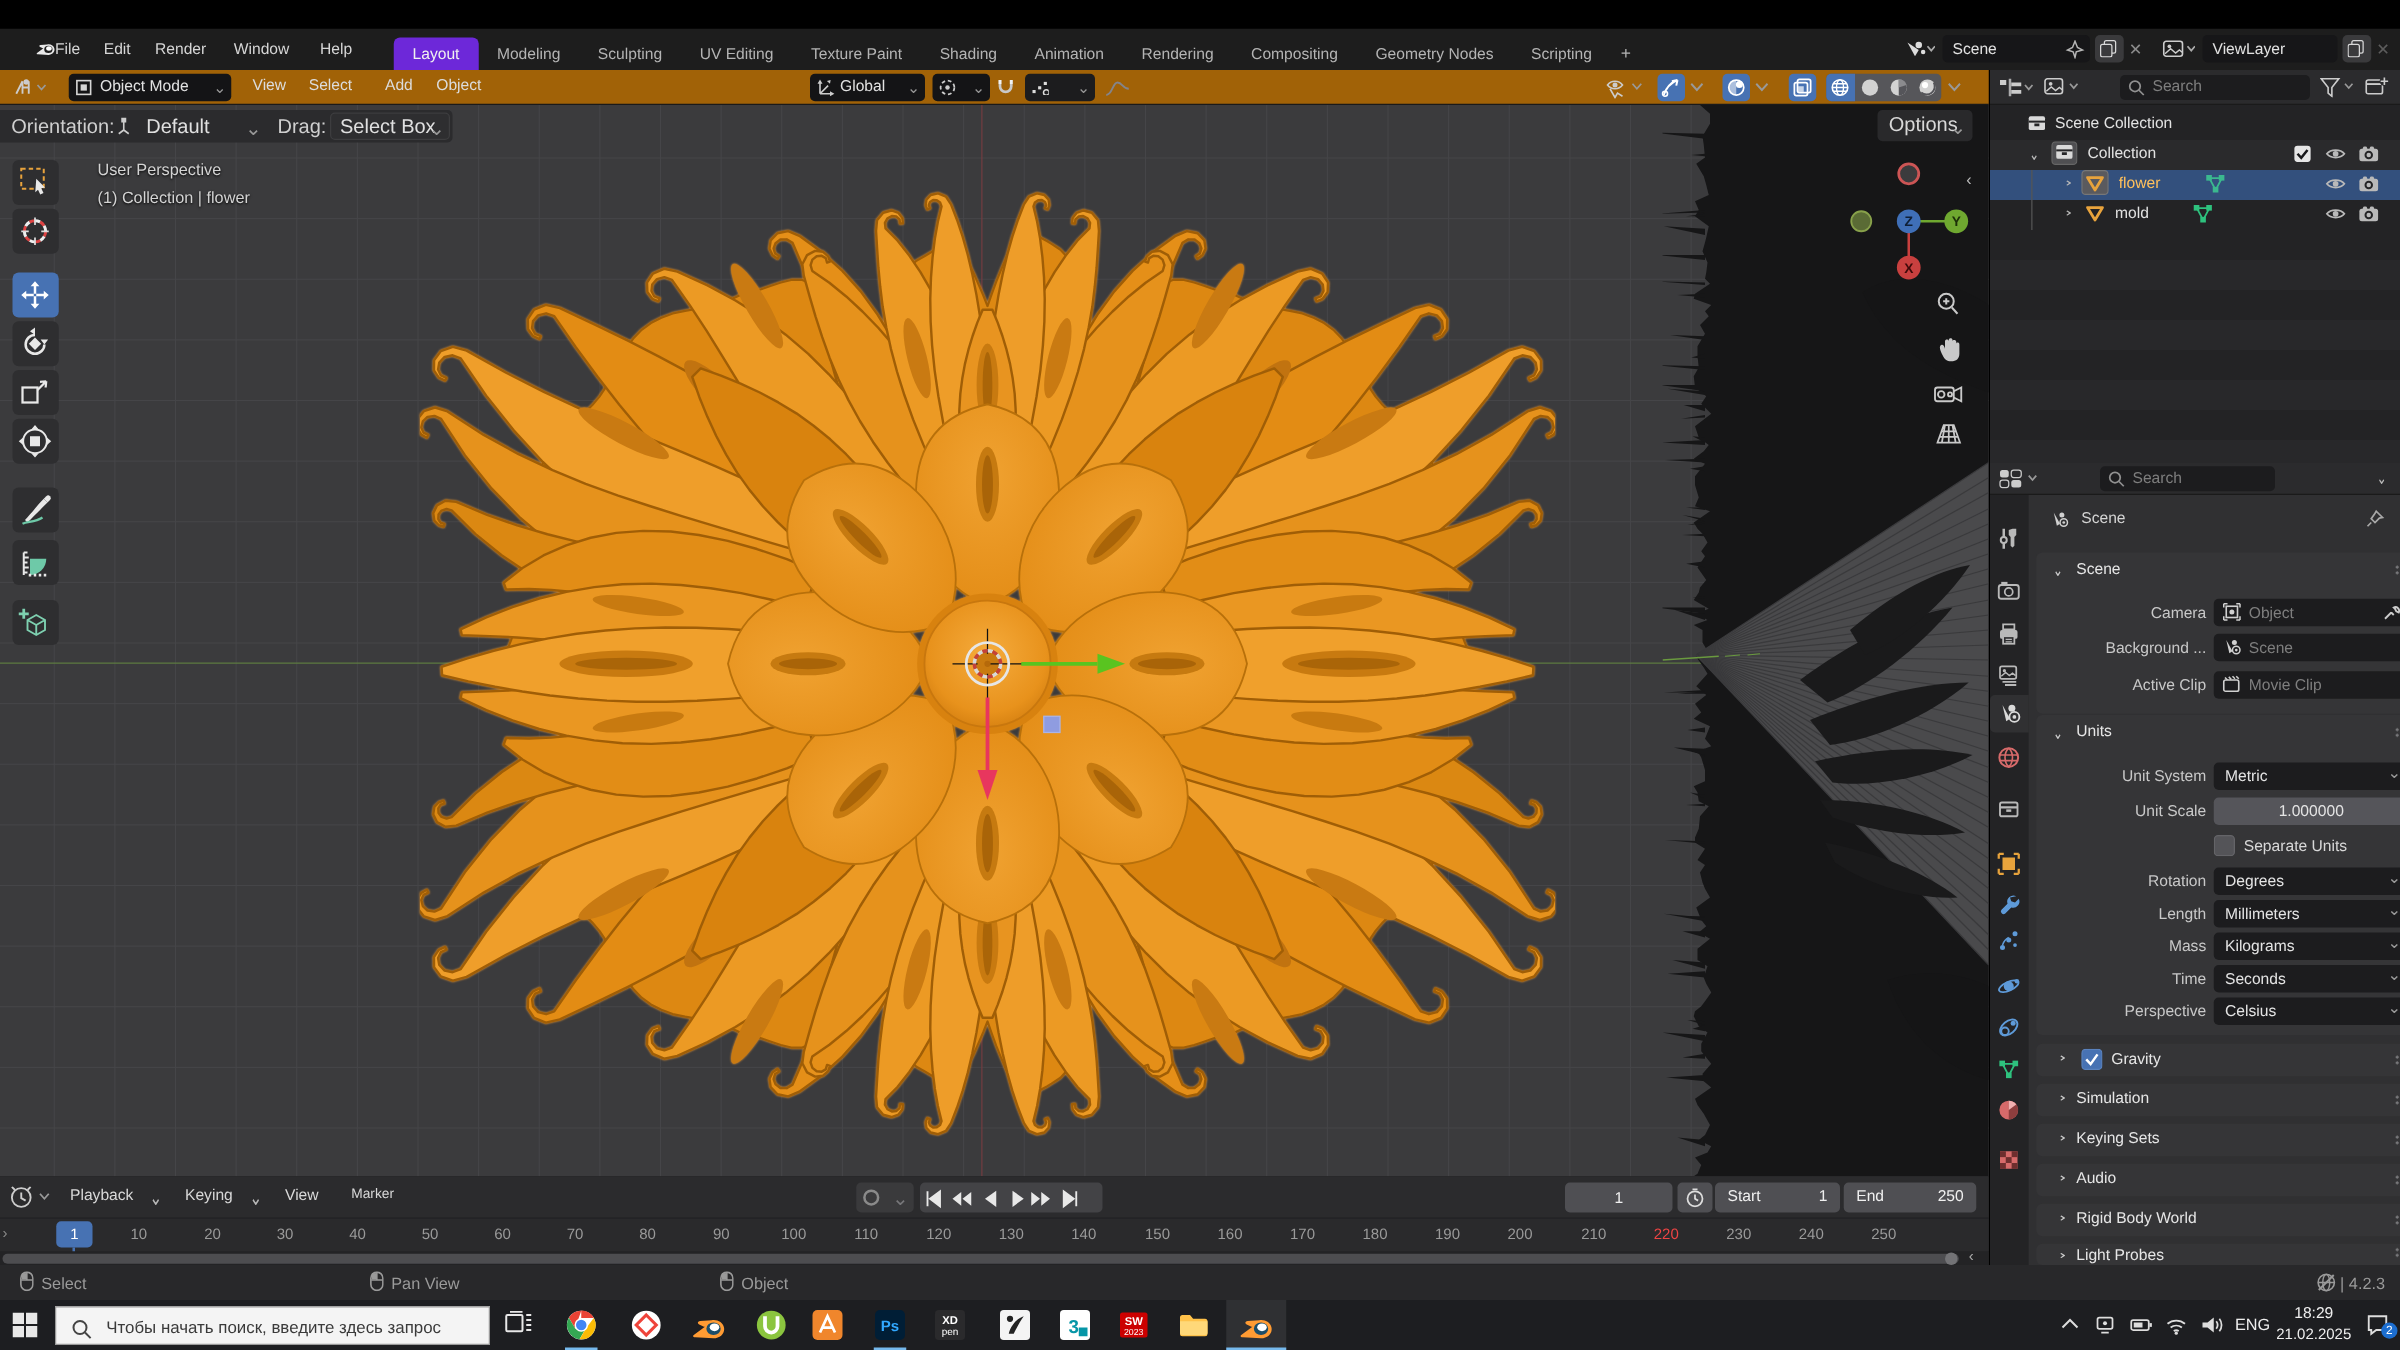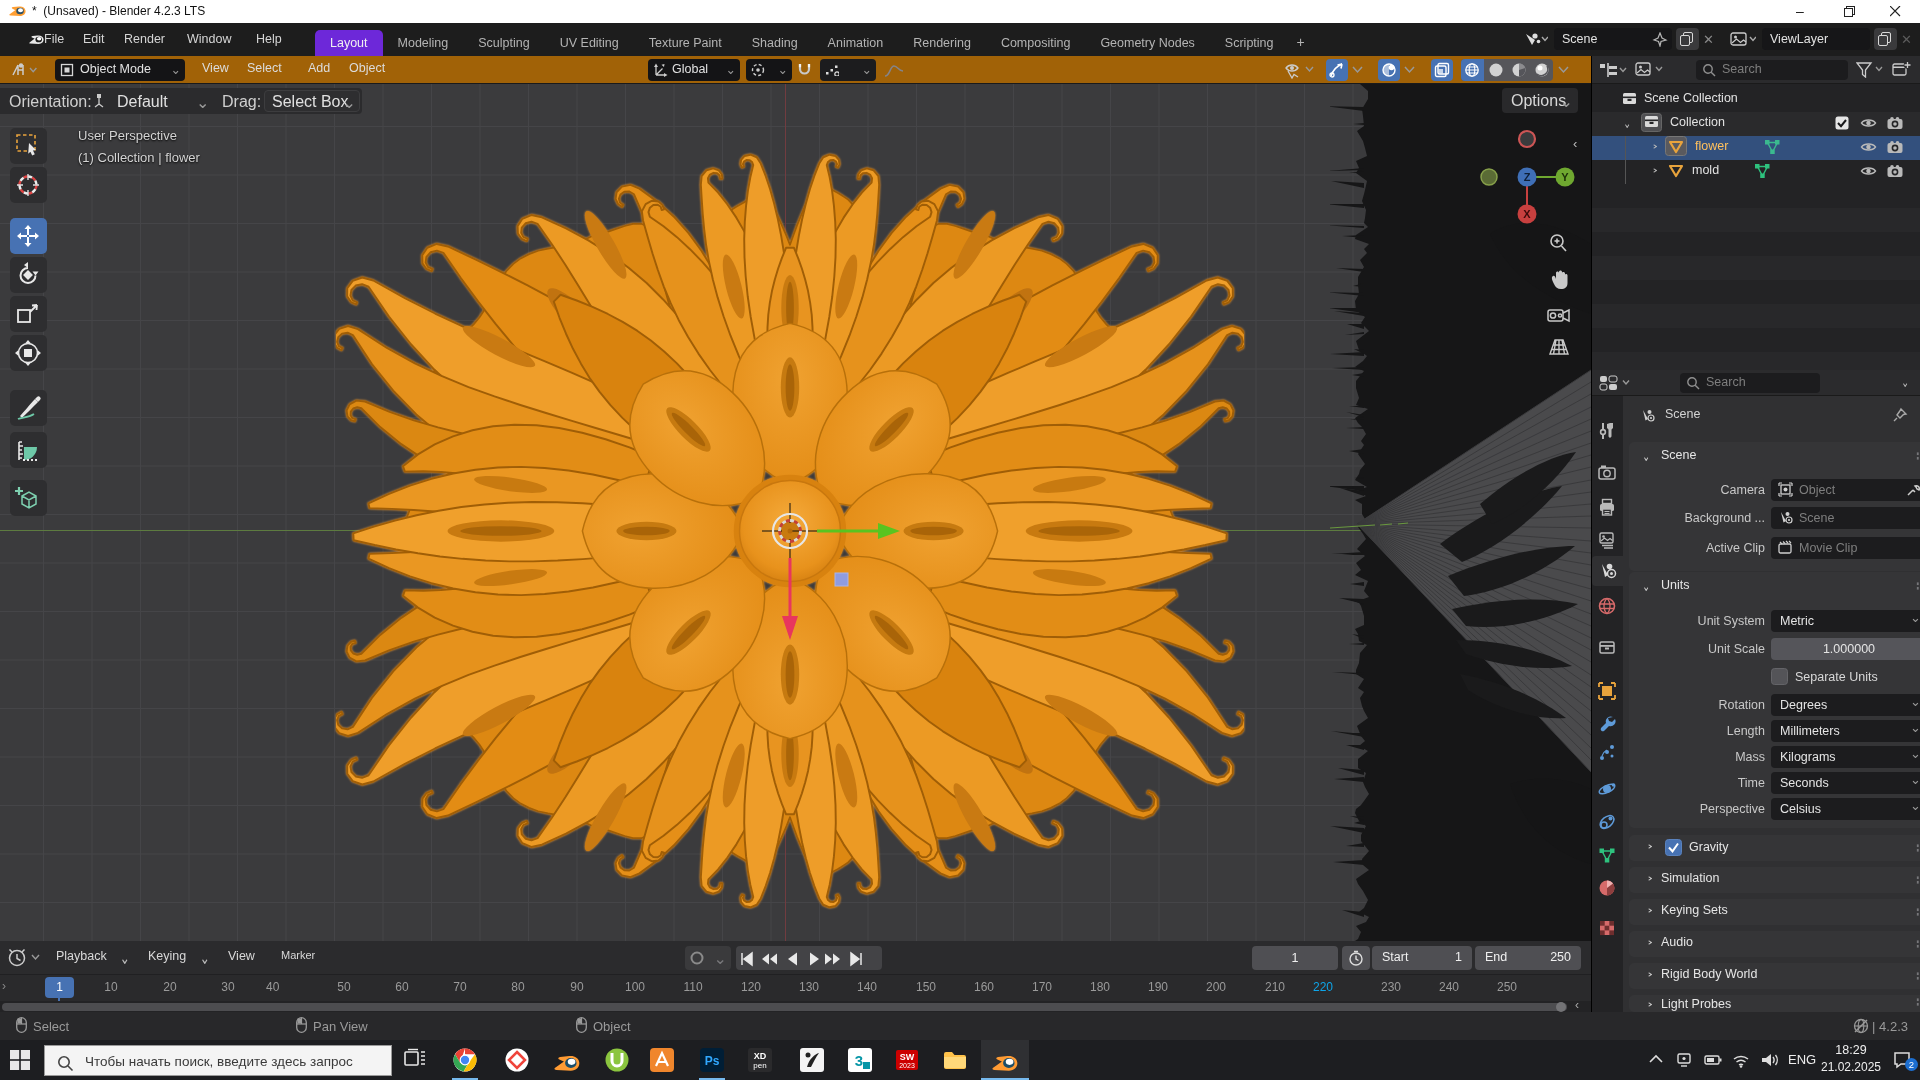--- a/index.html
+++ b/index.html
@@ -24,36 +24,20 @@
 .pfield{position:absolute;background:#1c1c1e;border-radius:4px;height:22px;color:#7e7e7e;font-size:12.5px}
 .pdrop{position:absolute;background:#1c1c1e;border-radius:4px;height:22px;color:#e4e4e4;font-size:12.5px}
 .chev:after{content:"\2304";color:#9a9a9a;font-size:13px;position:absolute;right:6px;top:-3px}
 .panel{position:absolute;left:6px;width:316px;background:#353537;border-radius:5px}
 .phead{color:#e6e6e6;font-size:12.5px}
 .grip{position:absolute;right:8px;top:50%;width:22px;height:9px;transform:translateY(-50%);
 background-image:radial-gradient(circle,#77777a 1.1px,transparent 1.3px);background-size:5.5px 4.5px}
 .carr{display:inline-block;color:#b9b9b9;transform:scale(0.75,1.2)}
 </style></head><body>
 <div id="stage">
-<div id="titlebar" class="abs">
-      <span class="abs" style="left:9px;top:5px"><svg width="17" height="12" viewBox="0 0 34 24">
-          <path d="M13 10 L2 18 C0 19 0 21 3 21 L22 22 C29 22 34 17 33 11 C32 5 26 2 20 3 L8 4 C5 4.5 5 6.5 7 7.5 L12 9.8 Z" fill="#ff9f33"></path>
-          <ellipse cx="22" cy="12" rx="7.5" ry="6.5" fill="#2a4f67"></ellipse>
-          <ellipse cx="23" cy="10.5" rx="5" ry="4" fill="#fff"></ellipse>
-        </svg></span>
-      <span class="abs" style="left:32px;top:4px;color:#111">*&nbsp; (Unsaved) - Blender 4.2.3 LTS</span>
-      <span class="abs" style="left:1796px;top:3px;font-size:14px;color:#222">–</span>
-      <svg class="abs" style="left:1844px;top:6px" width="11" height="11">
-        <rect x="2.5" y="0.5" width="8" height="8" fill="none" stroke="#222"></rect>
-        <rect x="0.5" y="2.5" width="8" height="8" fill="#fff" stroke="#222"></rect>
-      </svg>
-      <svg class="abs" style="left:1890px;top:6px" width="11" height="11">
-        <path d="M0 0 L10 10 M10 0 L0 10" stroke="#222" stroke-width="1.2"></path>
-      </svg>
-    </div>
 <div id="topbar" class="abs">
       <span class="abs" style="left:29px;top:11px"><svg width="15" height="11" viewBox="0 0 34 24">
           <path d="M13 10 L2 18 C0 19 0 21 3 21 L22 22 C29 22 34 17 33 11 C32 5 26 2 20 3 L8 4 C5 4.5 5 6.5 7 7.5 L12 9.8 Z" fill="#e8e8e8"></path>
           <ellipse cx="22" cy="12" rx="7.5" ry="6.5" fill="#1d1d1d"></ellipse>
           <ellipse cx="23" cy="10.5" rx="5" ry="4" fill="#fff"></ellipse>
         </svg></span>
       <span class="abs" style="left:44px;line-height:33px">File</span>
       <span class="abs" style="left:83px;line-height:33px">Edit</span>
       <span class="abs" style="left:124px;line-height:33px">Render</span>
       <span class="abs" style="left:187px;line-height:33px">Window</span>
@@ -922,39 +906,39 @@
         </div>
         <div class="abs" style="left:1475px;top:5px;width:106px;height:24px;background:#4f4f53;border-radius:4px;color:#f0f0f0;font-size:12.5px">
           <span style="position:absolute;left:10px;top:4px">End</span>
           <span style="position:absolute;right:10px;top:4px">250</span>
         </div>
       </div>
       <div class="abs" style="left:0;top:34px;width:1591px;height:26px;background:#2a2a2c;font-size:12px">
         <span class="abs" style="left:111px;top:5px;width:40px;margin-left:-20px;text-align:center;color:#9a9a9a">10</span>
         <span class="abs" style="left:170px;top:5px;width:40px;margin-left:-20px;text-align:center;color:#9a9a9a">20</span>
         <span class="abs" style="left:228px;top:5px;width:40px;margin-left:-20px;text-align:center;color:#9a9a9a">30</span>
-        <span class="abs" style="left:286px;top:5px;width:40px;margin-left:-20px;color:#9a9a9a">40</span>
+        <span class="abs" style="left:286px;top:5px;width:40px;margin-left:-20px;text-align:center;color:#9a9a9a">40</span>
         <span class="abs" style="left:344px;top:5px;width:40px;margin-left:-20px;text-align:center;color:#9a9a9a">50</span>
         <span class="abs" style="left:402px;top:5px;width:40px;margin-left:-20px;text-align:center;color:#9a9a9a">60</span>
         <span class="abs" style="left:460px;top:5px;width:40px;margin-left:-20px;text-align:center;color:#9a9a9a">70</span>
         <span class="abs" style="left:518px;top:5px;width:40px;margin-left:-20px;text-align:center;color:#9a9a9a">80</span>
         <span class="abs" style="left:577px;top:5px;width:40px;margin-left:-20px;text-align:center;color:#9a9a9a">90</span>
         <span class="abs" style="left:635px;top:5px;width:40px;margin-left:-20px;text-align:center;color:#9a9a9a">100</span>
         <span class="abs" style="left:693px;top:5px;width:40px;margin-left:-20px;text-align:center;color:#9a9a9a">110</span>
         <span class="abs" style="left:751px;top:5px;width:40px;margin-left:-20px;text-align:center;color:#9a9a9a">120</span>
         <span class="abs" style="left:809px;top:5px;width:40px;margin-left:-20px;text-align:center;color:#9a9a9a">130</span>
         <span class="abs" style="left:867px;top:5px;width:40px;margin-left:-20px;text-align:center;color:#9a9a9a">140</span>
         <span class="abs" style="left:926px;top:5px;width:40px;margin-left:-20px;text-align:center;color:#9a9a9a">150</span>
         <span class="abs" style="left:984px;top:5px;width:40px;margin-left:-20px;text-align:center;color:#9a9a9a">160</span>
         <span class="abs" style="left:1042px;top:5px;width:40px;margin-left:-20px;text-align:center;color:#9a9a9a">170</span>
         <span class="abs" style="left:1100px;top:5px;width:40px;margin-left:-20px;text-align:center;color:#9a9a9a">180</span>
         <span class="abs" style="left:1158px;top:5px;width:40px;margin-left:-20px;text-align:center;color:#9a9a9a">190</span>
         <span class="abs" style="left:1216px;top:5px;width:40px;margin-left:-20px;text-align:center;color:#9a9a9a">200</span>
         <span class="abs" style="left:1275px;top:5px;width:40px;margin-left:-20px;text-align:center;color:#9a9a9a">210</span>
-        <span class="abs" style="left:1333px;top:5px;width:40px;margin-left:-20px;text-align:left;color:#0ea5e9">220</span>
+        <span class="abs" style="left:1333px;top:5px;width:40px;margin-left:-20px;text-align:center;color:#ef4444">220</span>
         <span class="abs" style="left:1391px;top:5px;width:40px;margin-left:-20px;text-align:center;color:#9a9a9a">230</span>
         <span class="abs" style="left:1449px;top:5px;width:40px;margin-left:-20px;text-align:center;color:#9a9a9a">240</span>
         <span class="abs" style="left:1507px;top:5px;width:40px;margin-left:-20px;text-align:center;color:#9a9a9a">250</span>
         <div class="abs" style="left:45px;top:2px;width:29px;height:21px;background:#4772b3;border-radius:4px;text-align:center;line-height:21px;color:#fff">1</div>
         <div class="abs" style="left:58px;top:23px;width:2px;height:14px;background:#4772b3"></div>
         <span class="abs" style="left:2px;top:4px;color:#888">›</span>
       </div>
       <div class="abs" style="left:0;top:60px;width:1591px;height:11px;background:#232325">
         <div class="abs" style="left:2px;top:2px;width:1565px;height:8px;background:#4d4d50;border-radius:4px"></div>
         <div class="abs" style="left:1556px;top:1px;width:10px;height:10px;background:#737376;border-radius:5px"></div>

